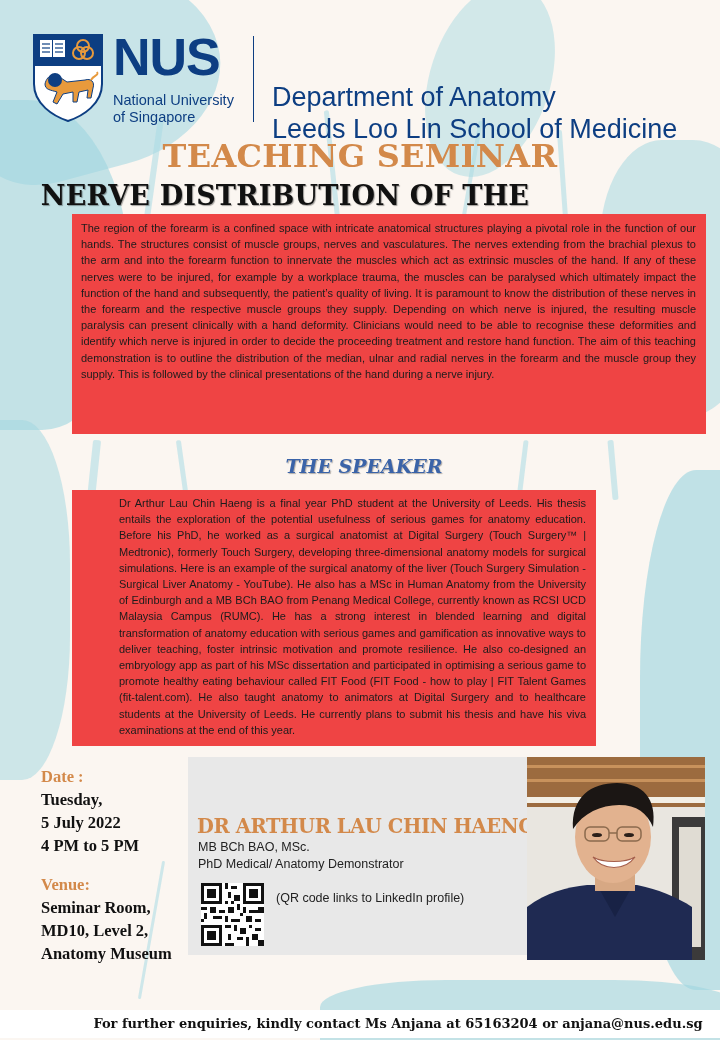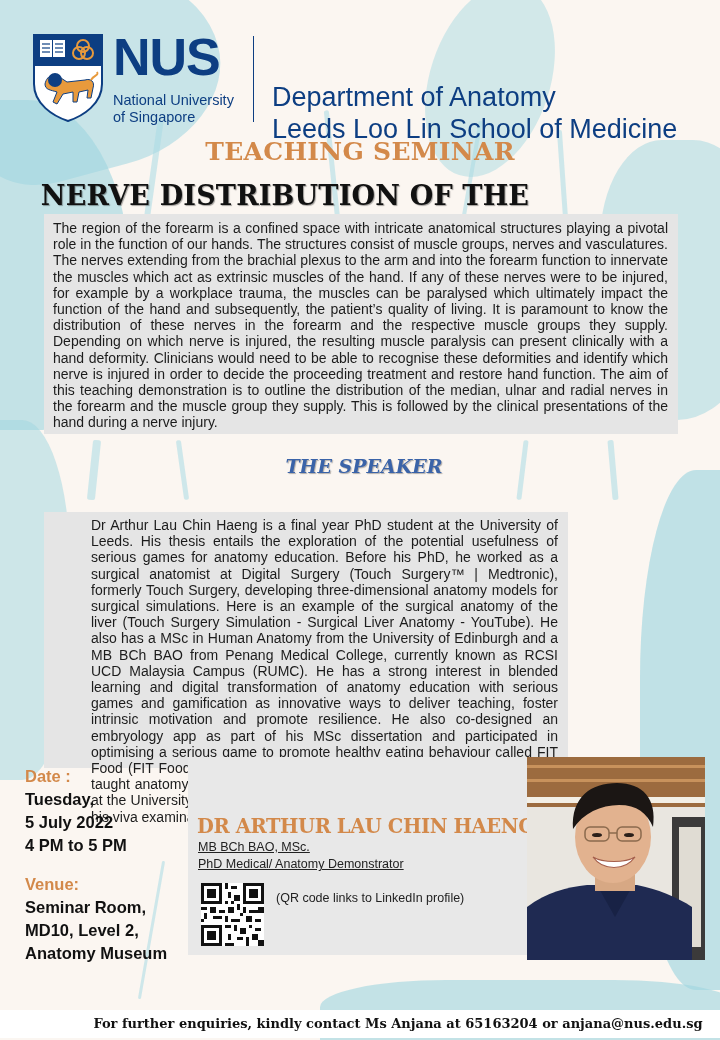--- a/index.html
+++ b/index.html
@@ -16,36 +16,36 @@
 
   .content { position: absolute; inset: 0; z-index: 1; }
 
   
   .logo-shield { position: absolute; left: 33px; top: 34px; width: 70px; height: 88px; }
   .nus-word { position: absolute; left: 113px; top: 25px; font-family: "Liberation Sans", sans-serif; font-weight: bold; font-size: 52px; color: #0d3e82; letter-spacing: -1px; line-height: 1; margin-top: 6px; }
   .nus-sub { position: absolute; left: 113px; top: 92px; font-size: 14.5px; color: #0d3e82; line-height: 17px; }
   .header-divider { position: absolute; left: 253px; top: 36px; width: 1px; height: 86px; background: #0d3e82; }
   .dept { position: absolute; left: 272px; top: 50px; font-size: 27px; color: #0d3e82; line-height: 32px; margin-top: 31px; }
 
-  .title1 { position: absolute; left: 0; width: 720px; top: 137px; text-align: center; font-family: "DejaVu Serif", serif; font-weight: bold; font-size: 25px; color: #d3894a; letter-spacing: 0.3px; }
+  .title1 { position: absolute; left: 0; width: 720px; top: 137px; text-align: center; font-family: "DejaVu Serif", serif; font-weight: bold; font-size: 32px; color: #d3894a; letter-spacing: 0.3px; }
   .title2 { position: absolute; left: 0; width: 570px; top: 172px; text-align: center; font-family: "DejaVu Serif", serif; font-weight: bold; font-size: 27px; color: #111; letter-spacing: 0.2px; text-shadow: 1px 1px 1px rgba(0,0,0,0.35); margin-top: 8px; }
 
-  .box { position: absolute; background: #e5e5e5; color: #1c1c1c; font-size: 14px; line-height: 16.2px; text-align: justify; padding: 6px 10px 6px 9px; }
+  .box { position: absolute; background: #ef4444; color: #1c1c1c; font-size: 11px; line-height: 16.2px; text-align: justify; padding: 6px 10px 6px 9px; margin-left: 28px; }
   .box1 { left: 44px; top: 214px; width: 634px; height: 220px; }
-  .box2 { left: 44px; top: 512px; width: 524px; height: 256px; padding-top: 5px; padding-left: 47px; }
+  .box2 { left: 44px; top: 490px; width: 524px; height: 256px; padding-top: 5px; padding-left: 47px; }
 
   .speaker-h { position: absolute; left: 0; width: 728px; top: 455px; text-align: center; font-family: "DejaVu Serif", serif; font-weight: bold; font-style: italic; font-size: 19px; color: #3a63a8; text-shadow: 1px 1px 1px rgba(0,0,0,0.3); }
 
   
-  .det { position: absolute; left: 25px; font-family: Liberation Sans, sans-serif; font-weight: bold; font-size: 16.5px; line-height: 23px; color: #111; }
+  .det { position: absolute; left: 41px; font-family: Liberation Serif, serif; font-weight: bold; font-size: 16.5px; line-height: 23px; color: #111; }
   .det .lbl { color: #d3894a; }
 
   .card { position: absolute; left: 188px; top: 757px; width: 340px; height: 198px; background: #e8e8e8; }
   .speaker-name { position: absolute; left: 197px; top: 815px; font-family: "DejaVu Serif", serif; font-weight: bold; font-size: 19.5px; color: #d3894a; letter-spacing: -0.4px; white-space: nowrap; }
-  .cred { position: absolute; left: 198px; font-size: 12.5px; color: #222; line-height: 16px; text-decoration: underline; }
+  .cred { position: absolute; left: 198px; font-size: 12.5px; color: #222; line-height: 16px; }
   .qr { position: absolute; left: 201px; top: 883px; width: 63px; height: 63px; background: #fff; }
   .qr-note { position: absolute; left: 276px; top: 891px; font-size: 12.5px; color: #222; }
 
   .photo { position: absolute; left: 527px; top: 757px; width: 178px; height: 203px; overflow: hidden; background: #d9d2c6; }
 
   .footer { position: absolute; left: 0; top: 1010px; width: 720px; height: 28px; background: #ffffff; }
   .footer-text { position: absolute; left: 0; width: 720px; top: 1016px; text-align: center; font-family: "DejaVu Serif", serif; font-weight: bold; font-size: 13px; color: #111; margin-left: 38px; }
 </style>
 </head>
 <body>

